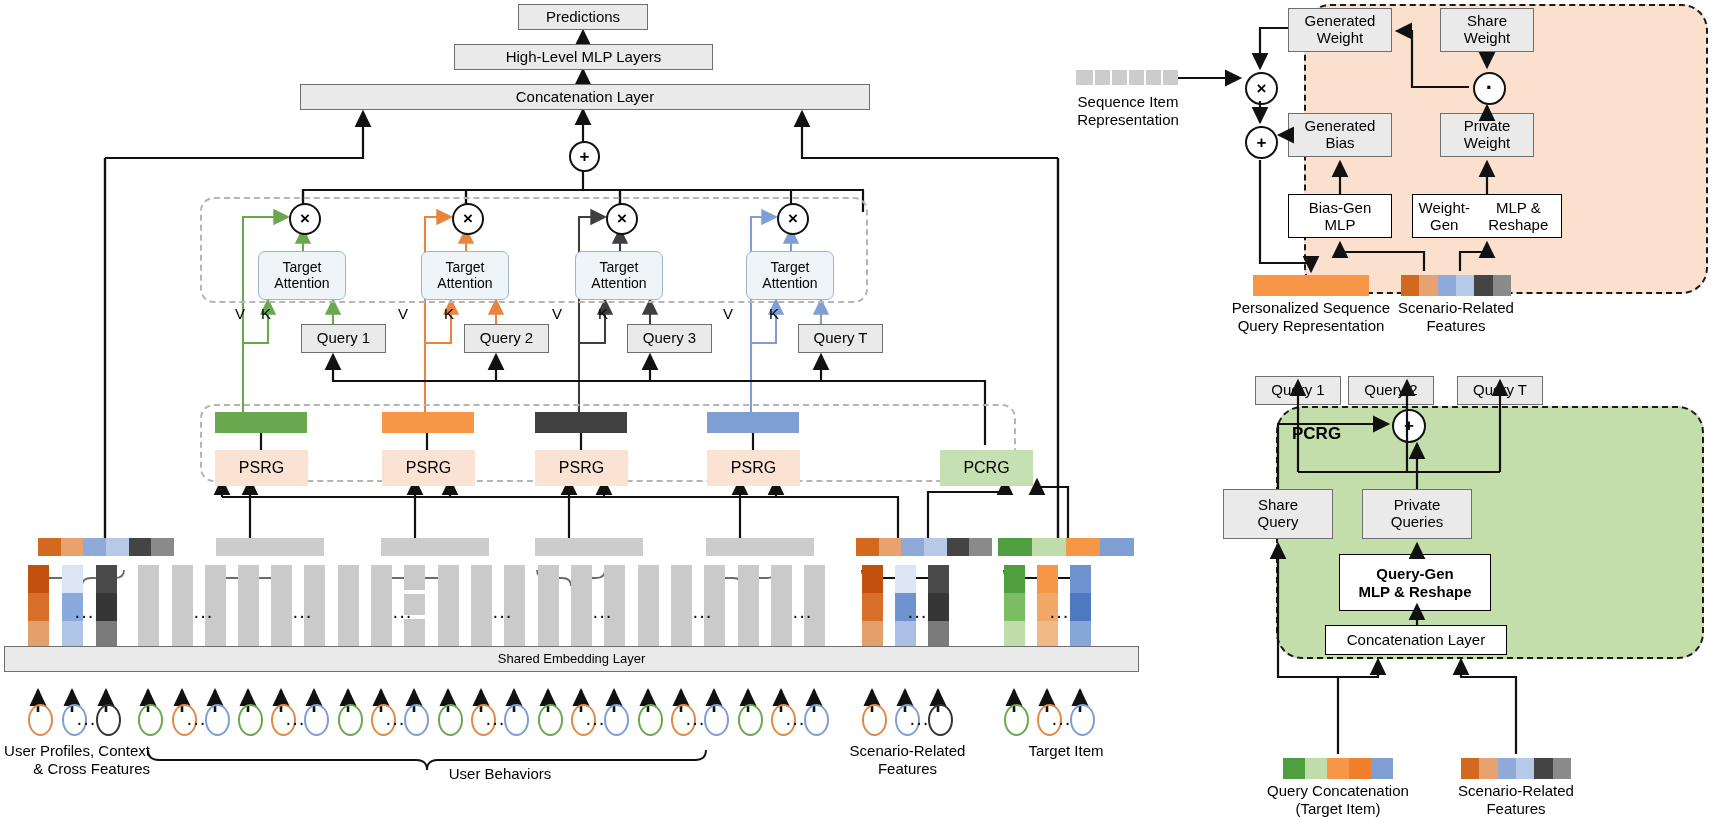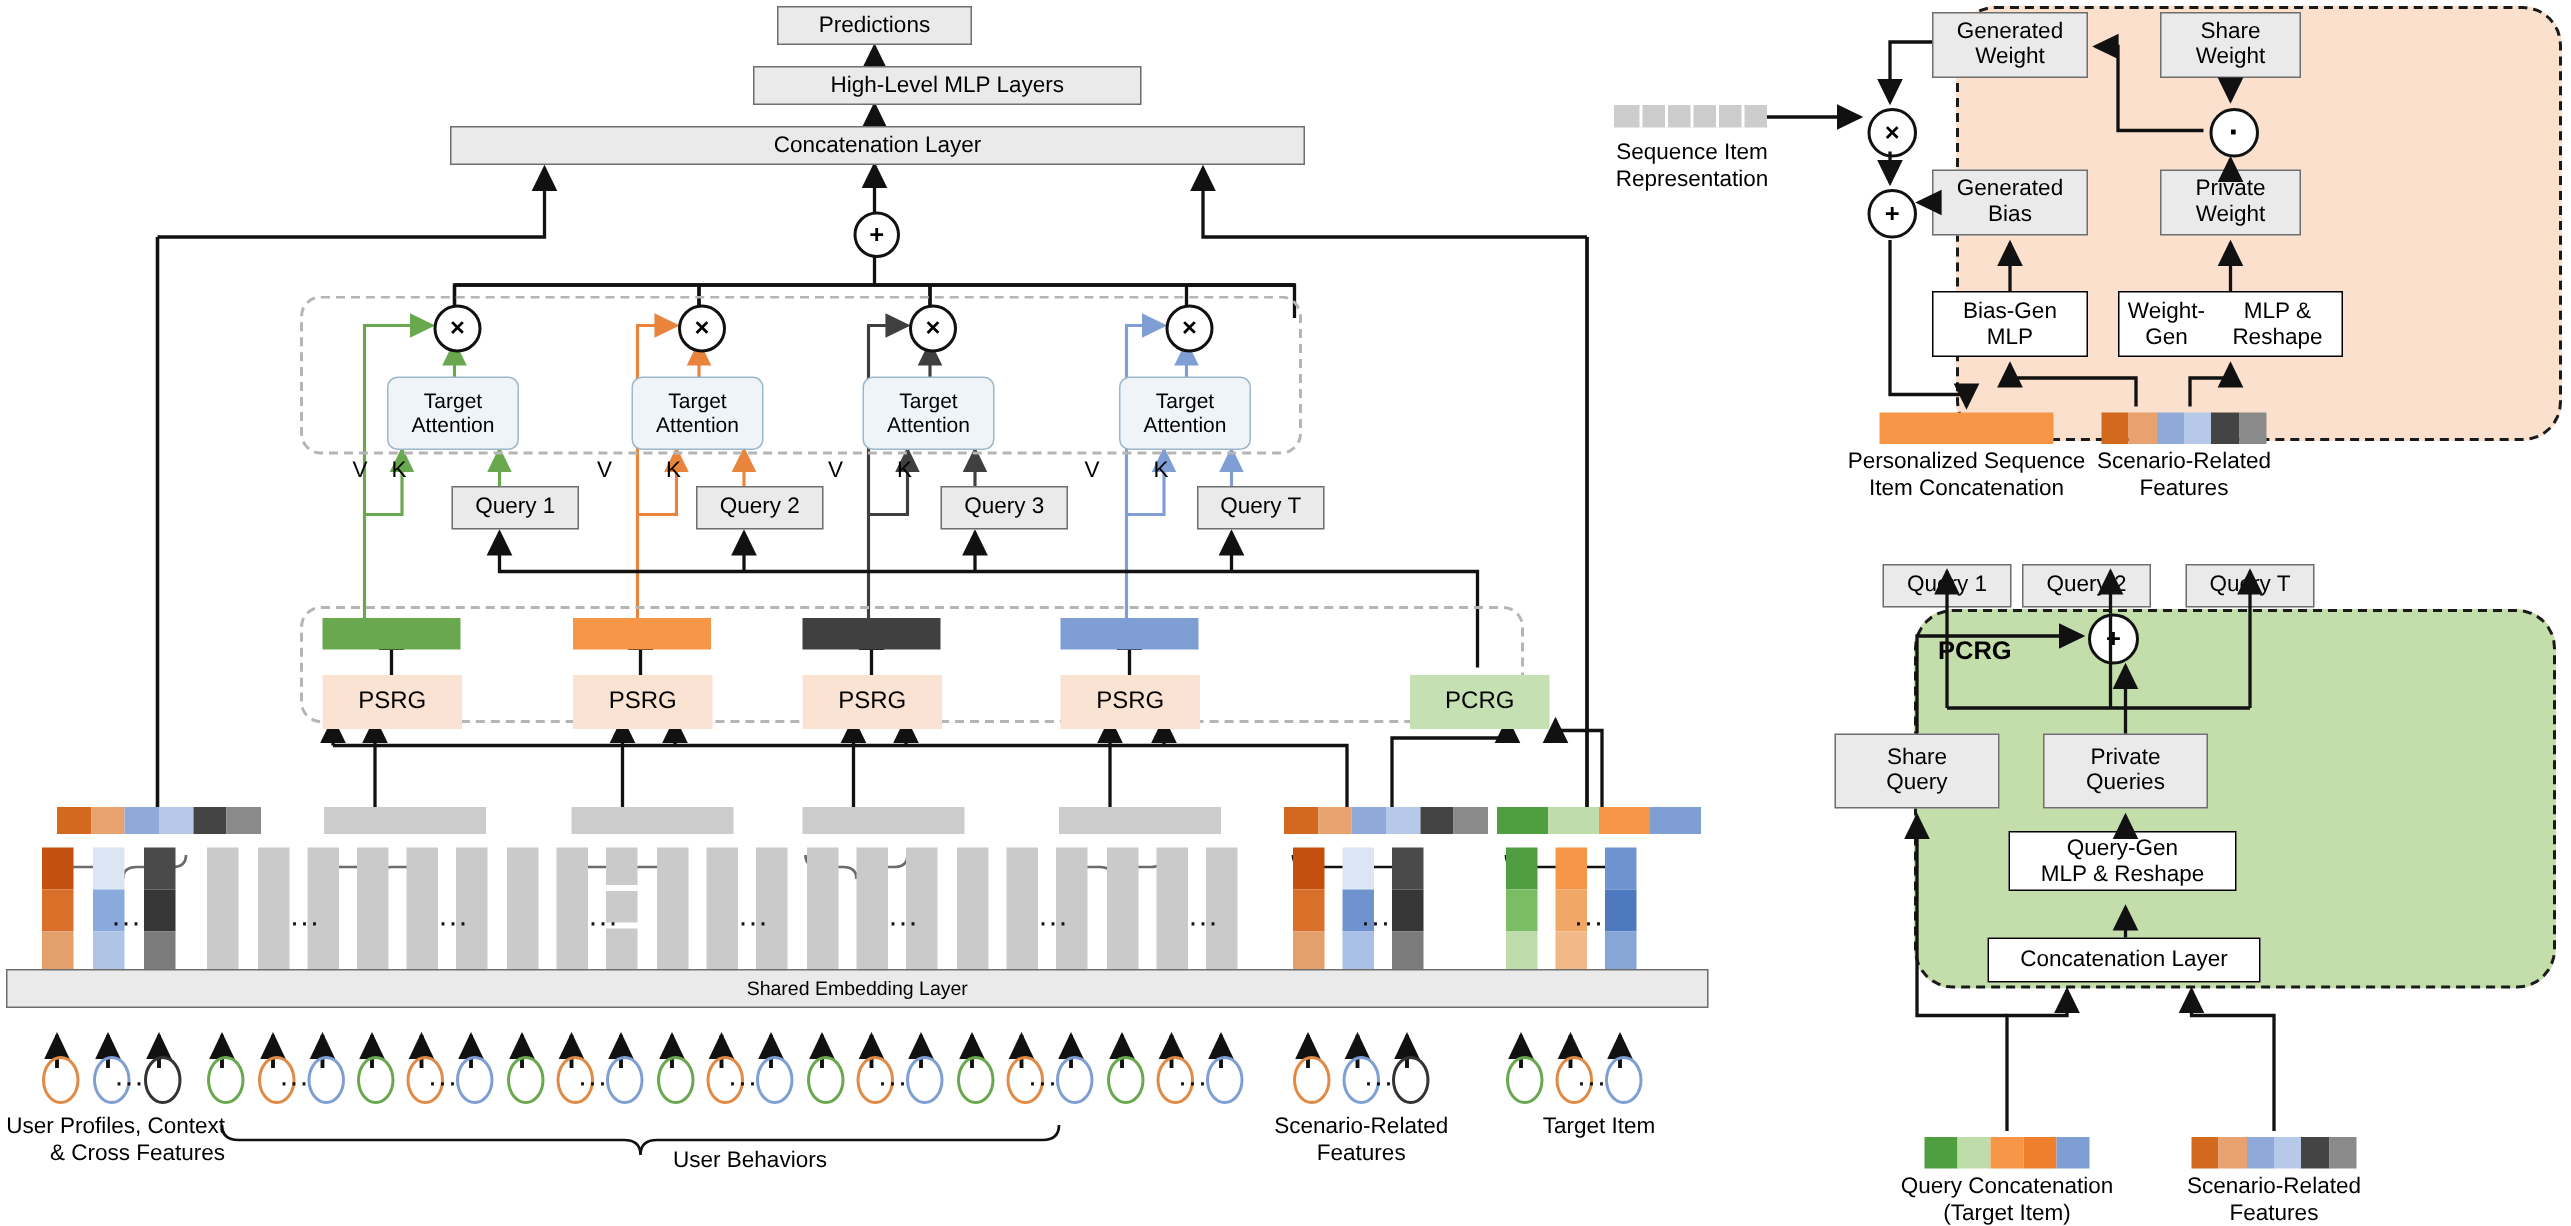--- a/index.html
+++ b/index.html
@@ -242,21 +242,21 @@
 
   <g stroke="#111" stroke-width="1.8" fill="none">
     <path d="M148,750 q0,10 11,10 h257 q11,0 11,10 q0,-10 11,-10 h257 q11,0 11,-10"></path>
   </g>
 </svg>
 
 <div class="abs gbox" style="left:518px;top:4px;width:130px;height:26px;">
   <span>Predictions</span>
 </div>
 
-<div class="abs gbox" style="left:454px;top:44px;width:259px;height:26px;margin-left:48px;">
+<div class="abs gbox" style="left:454px;top:44px;width:259px;height:26px;">
   <span>High-Level MLP Layers</span>
 </div>
 
 <div class="abs gbox" style="left:300px;top:84px;width:570px;height:26px;">
   <span>Concatenation Layer</span>
 </div>
 
 <div class="ell" style="left:569px;top:141px;width:27px;height:27px;border-width:2.2px;">
   <span>+</span>
 </div>
@@ -571,21 +571,21 @@
 <div class="ell" style="left:1245px;top:126px;width:29px;height:29px;">
     <span>+</span>
   </div>
 <div class="ell" style="left:1473px;top:72px;width:29px;height:29px;font-size:22px;line-height:0.4;">
     <span>·</span>
   </div>
 
 <div class="seg" style="left:1253px;top:275px;width:116px;height:21px;background:#f79646;"></div>
 <div class="abs lbl" style="left:1205px;top:299px;width:212px;">
   <div>Personalized Sequence</div>
-  <div>Item Concatenation</div>
+  <div>Query Representation</div>
 </div>
 <div class="seg" style="left:1401px;top:275px;width:110px;height:21px;">
   <div class="seg" style="left:0;top:0;width:18.3px;height:21px;background:#d2691e;"></div>
   <div class="seg" style="left:18.3px;top:0;width:18.3px;height:21px;background:#e7a270;"></div>
   <div class="seg" style="left:36.6px;top:0;width:18.3px;height:21px;background:#8fa9d8;"></div>
   <div class="seg" style="left:55px;top:0;width:18.3px;height:21px;background:#b6c9e8;"></div>
   <div class="seg" style="left:73.3px;top:0;width:18.3px;height:21px;background:#444444;"></div>
   <div class="seg" style="left:91.6px;top:0;width:18.4px;height:21px;background:#8a8a8a;"></div>
 </div>
 <div class="abs lbl" style="left:1382px;top:299px;width:148px;">
@@ -641,21 +641,21 @@
   </div>
 
 <div class="abs gbox" style="left:1223px;top:489px;width:110px;height:50px;flex-direction:column;">
   <span>Share</span>
     <span>Query</span>
 </div>
 <div class="abs gbox" style="left:1362px;top:489px;width:110px;height:50px;flex-direction:column;">
   <span>Private</span>
     <span>Queries</span>
 </div>
-<div class="abs wbox" style="left:1339px;top:554px;width:152px;height:40px;flex-direction:column;">
+<div class="abs wbox" style="left:1339px;top:554px;width:152px;height:57px;flex-direction:column;font-weight:bold;">
   <span>Query-Gen</span>
     <span>MLP &amp; Reshape</span>
 </div>
 <div class="abs wbox" style="left:1325px;top:625px;width:182px;height:30px;">
   <span>Concatenation Layer</span>
 </div>
 
 <div class="seg" style="left:1283px;top:758px;width:110px;height:21px;">
   <div class="seg" style="left:0;top:0;width:22px;height:21px;background:#4f9e3f;"></div>
   <div class="seg" style="left:22px;top:0;width:22px;height:21px;background:#bfdcab;"></div>

